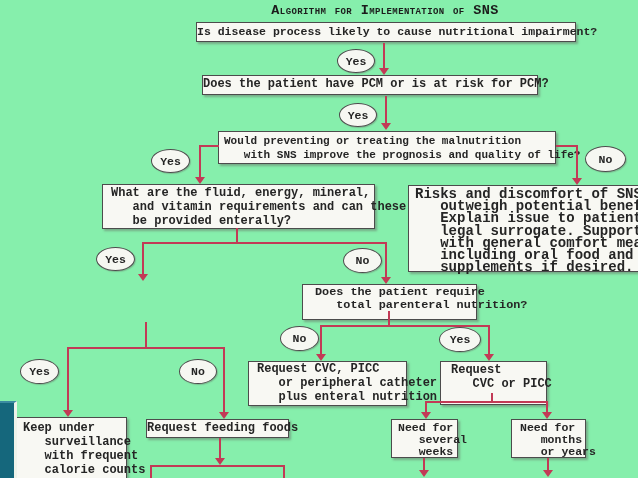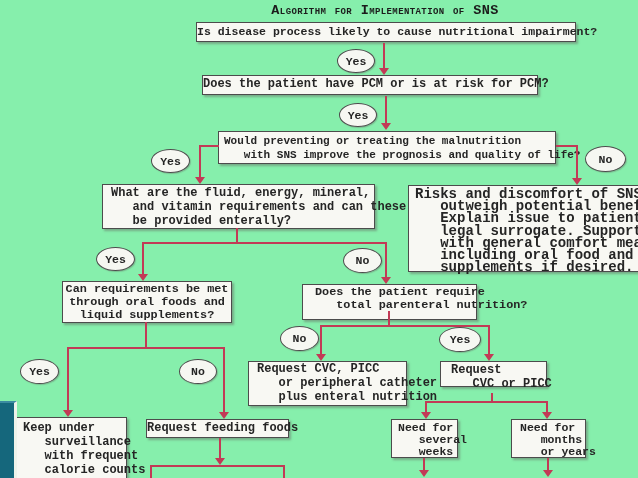--- a/index.html
+++ b/index.html
@@ -43,21 +43,21 @@
   }
   
   #n-impairment{left:196px;top:22px;width:380px;height:20px;font-size:11.5px;line-height:17px;}
   #n-pcm{left:202px;top:75px;width:336px;height:20px;font-size:12px;line-height:17px;}
   #n-prognosis{left:218px;top:131px;width:338px;height:33px;font-size:11px;line-height:14px;padding:2px 0 0 5px;}
   #n-requirements{left:102px;top:184px;width:273px;height:45px;font-size:12px;line-height:14px;padding:1px 0 0 8px;}
   #n-risks{left:408px;top:185px;width:252px;height:87px;font-size:14px;line-height:12.2px;padding:2px 0 0 6px;}
   #n-oral{left:62px;top:281px;width:170px;height:42px;font-size:11.8px;line-height:13px;padding-top:1px;}
   #n-tpn{left:302px;top:284px;width:175px;height:36px;font-size:11.8px;line-height:12.5px;padding:1px 0 0 12px;}
   #n-cvcper{left:248px;top:361px;width:159px;height:45px;font-size:12px;line-height:13.8px;padding:1px 0 0 8px;}
-  #n-cvc{left:440px;top:361px;width:107px;height:26px;font-size:12px;line-height:14px;padding:1px 0 0 10px;}
+  #n-cvc{left:440px;top:361px;width:107px;height:44px;font-size:12px;line-height:14px;padding:1px 0 0 10px;}
   #n-keep{left:14px;top:417px;width:113px;height:78px;font-size:12px;line-height:14px;padding:3px 0 0 8px;}
   #n-feed{left:146px;top:419px;width:143px;height:19px;font-size:12px;line-height:16px;}
   #n-weeks{left:391px;top:419px;width:67px;height:39px;font-size:11.5px;line-height:12px;padding:2px 0 0 6px;}
   #n-months{left:511px;top:419px;width:75px;height:39px;font-size:11.5px;line-height:12px;padding:2px 0 0 8px;}
   #n-redbox{left:150px;top:465px;width:135px;height:20px;background:transparent;border:2px solid #c23a56;box-shadow:none;}
   
   #o1{left:337px;top:49px;width:38px;height:24px;}
   #o2{left:339px;top:103px;width:38px;height:24px;}
   #o3{left:151px;top:149px;width:39px;height:24px;}
   #o4{left:585px;top:146px;width:41px;height:26px;}
@@ -113,23 +113,20 @@
   <div class="node" id="n-requirements">What are the fluid, energy, mineral,
    and vitamin requirements and can these
    be provided enterally?</div>
   <div class="node" id="n-risks">Risks and discomfort of SNS
    outweigh potential benefits.
    Explain issue to patient or
    legal surrogate. Support patient
    with general comfort measures
    including oral food and liquid
    supplements if desired.</div>
-  <div class="node center" id="n-oral">Can requirements be met
-through oral foods and
-liquid supplements?</div>
   <div class="node" id="n-tpn">Does the patient require
    total parenteral nutrition?</div>
   <div class="node" id="n-cvcper">Request CVC, PICC
    or peripheral catheter
    plus enteral nutrition</div>
   <div class="node" id="n-cvc">Request
    CVC or PICC</div>
   <div class="node" id="n-keep">Keep under
    surveillance
    with frequent

